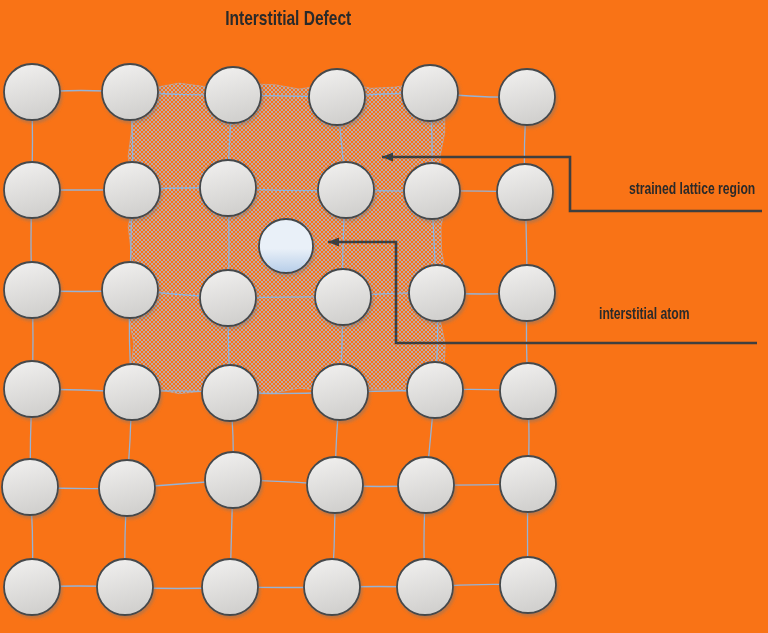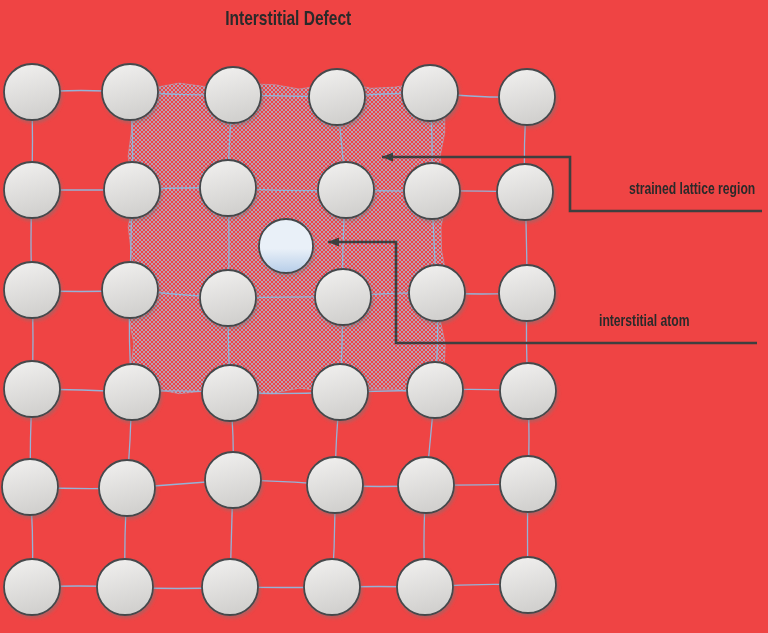--- a/index.html
+++ b/index.html
@@ -1,20 +1,20 @@
 <!DOCTYPE html>
 <html><head>
 <meta charset="utf-8">
 <style>
   html, body { margin: 0; padding: 0; background: #ffffff; }
   #stage {
     position: relative;
     width: 768px;
     height: 633px;
-    background: #ef4444;
+    background: #f97316;
     overflow: hidden;
     font-family: "Liberation Sans", sans-serif;
     color: #262626;
   }
   #lattice-svg { position: absolute; left: 0; top: 0; }
   .lbl {
     position: absolute;
     white-space: nowrap;
     font-weight: bold;
     color: #2a2a2a;
@@ -32,21 +32,21 @@
   #title .squeeze { display: inline-block; transform: scaleX(0.74); transform-origin: center; }
   #label-strained {
     right: 13px;
     top: 177px;
     font-size: 16px;
     line-height: 24px;
   }
   #label-strained .squeeze { display: inline-block; transform: scaleX(0.76); transform-origin: right center; }
   #label-interstitial {
     left: 599px;
-    top: 309px;
+    top: 302px;
     font-size: 16px;
     line-height: 24px;
   }
   #label-interstitial .squeeze { display: inline-block; transform: scaleX(0.76); transform-origin: left center; }
 </style>
 </head>
 <body>
 
 <div id="stage">
   <svg id="lattice-svg" width="768" height="633" viewBox="0 0 768 633">

